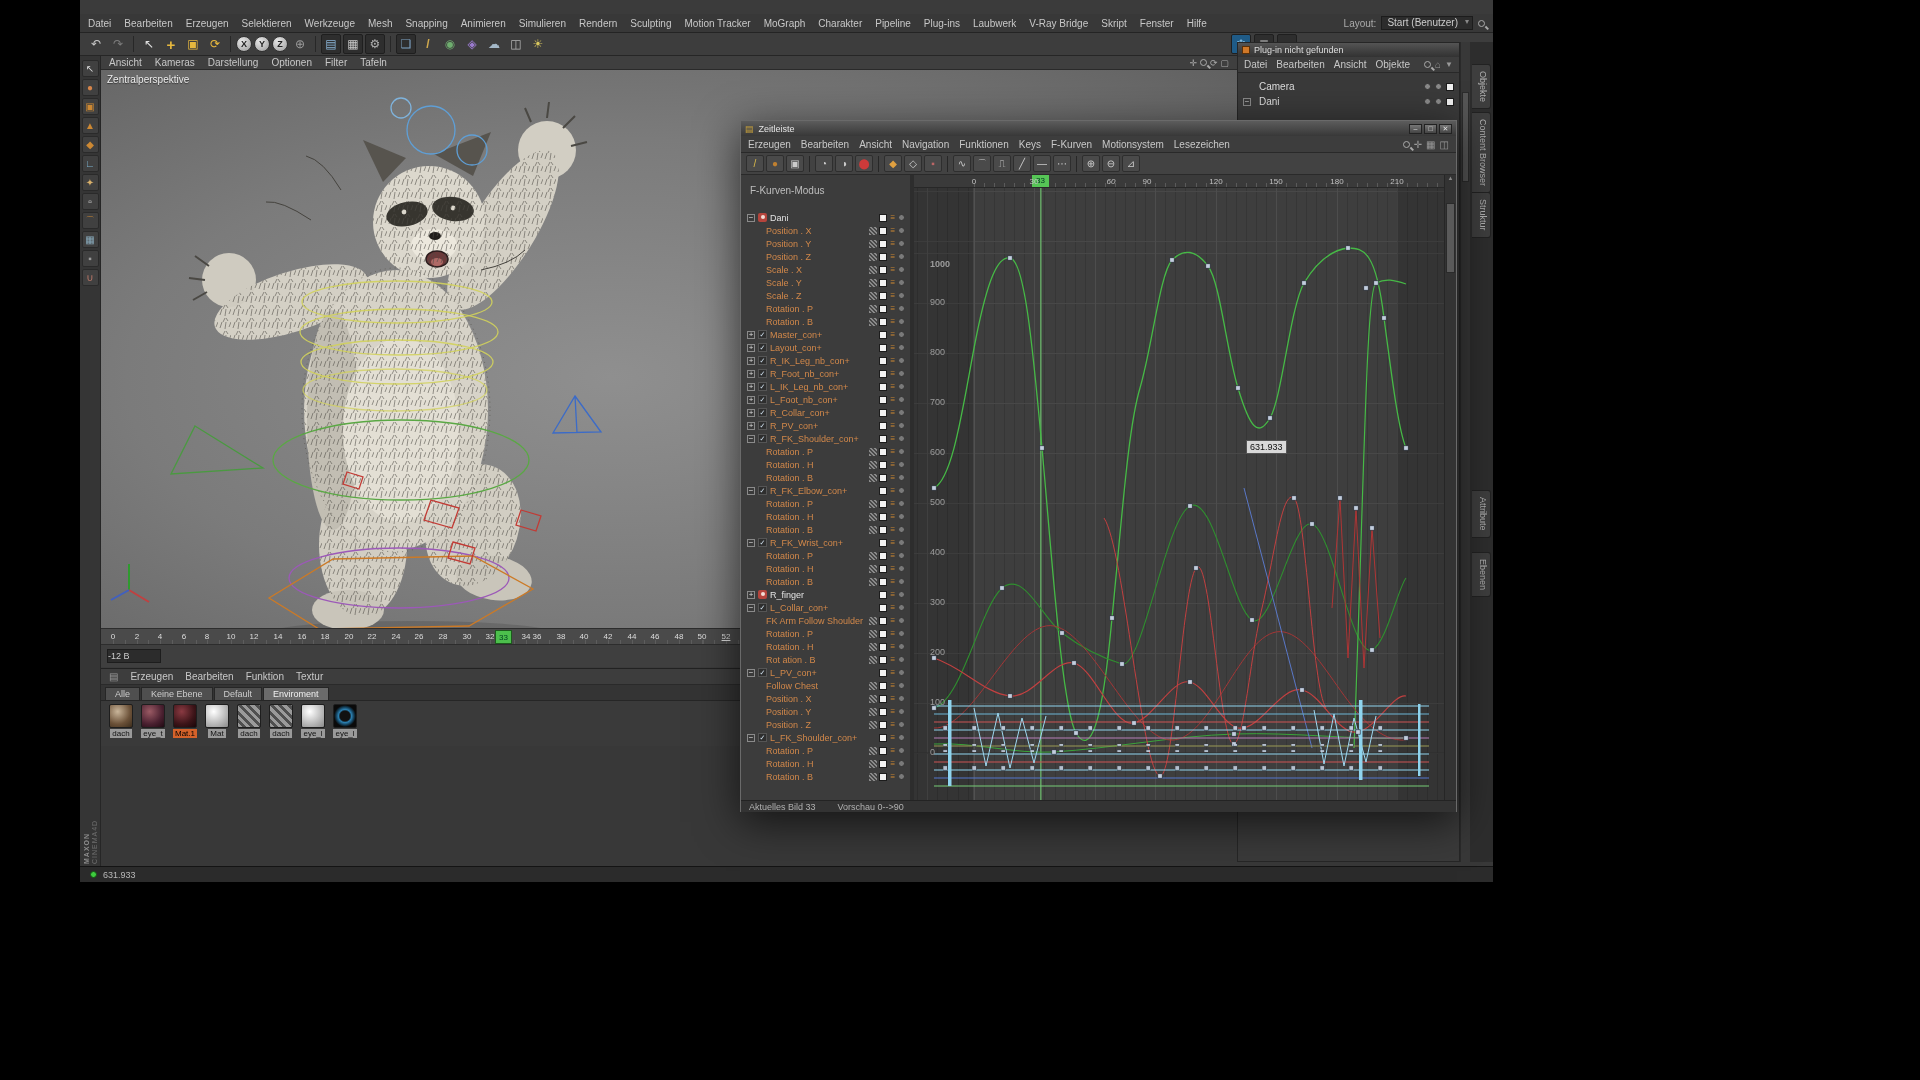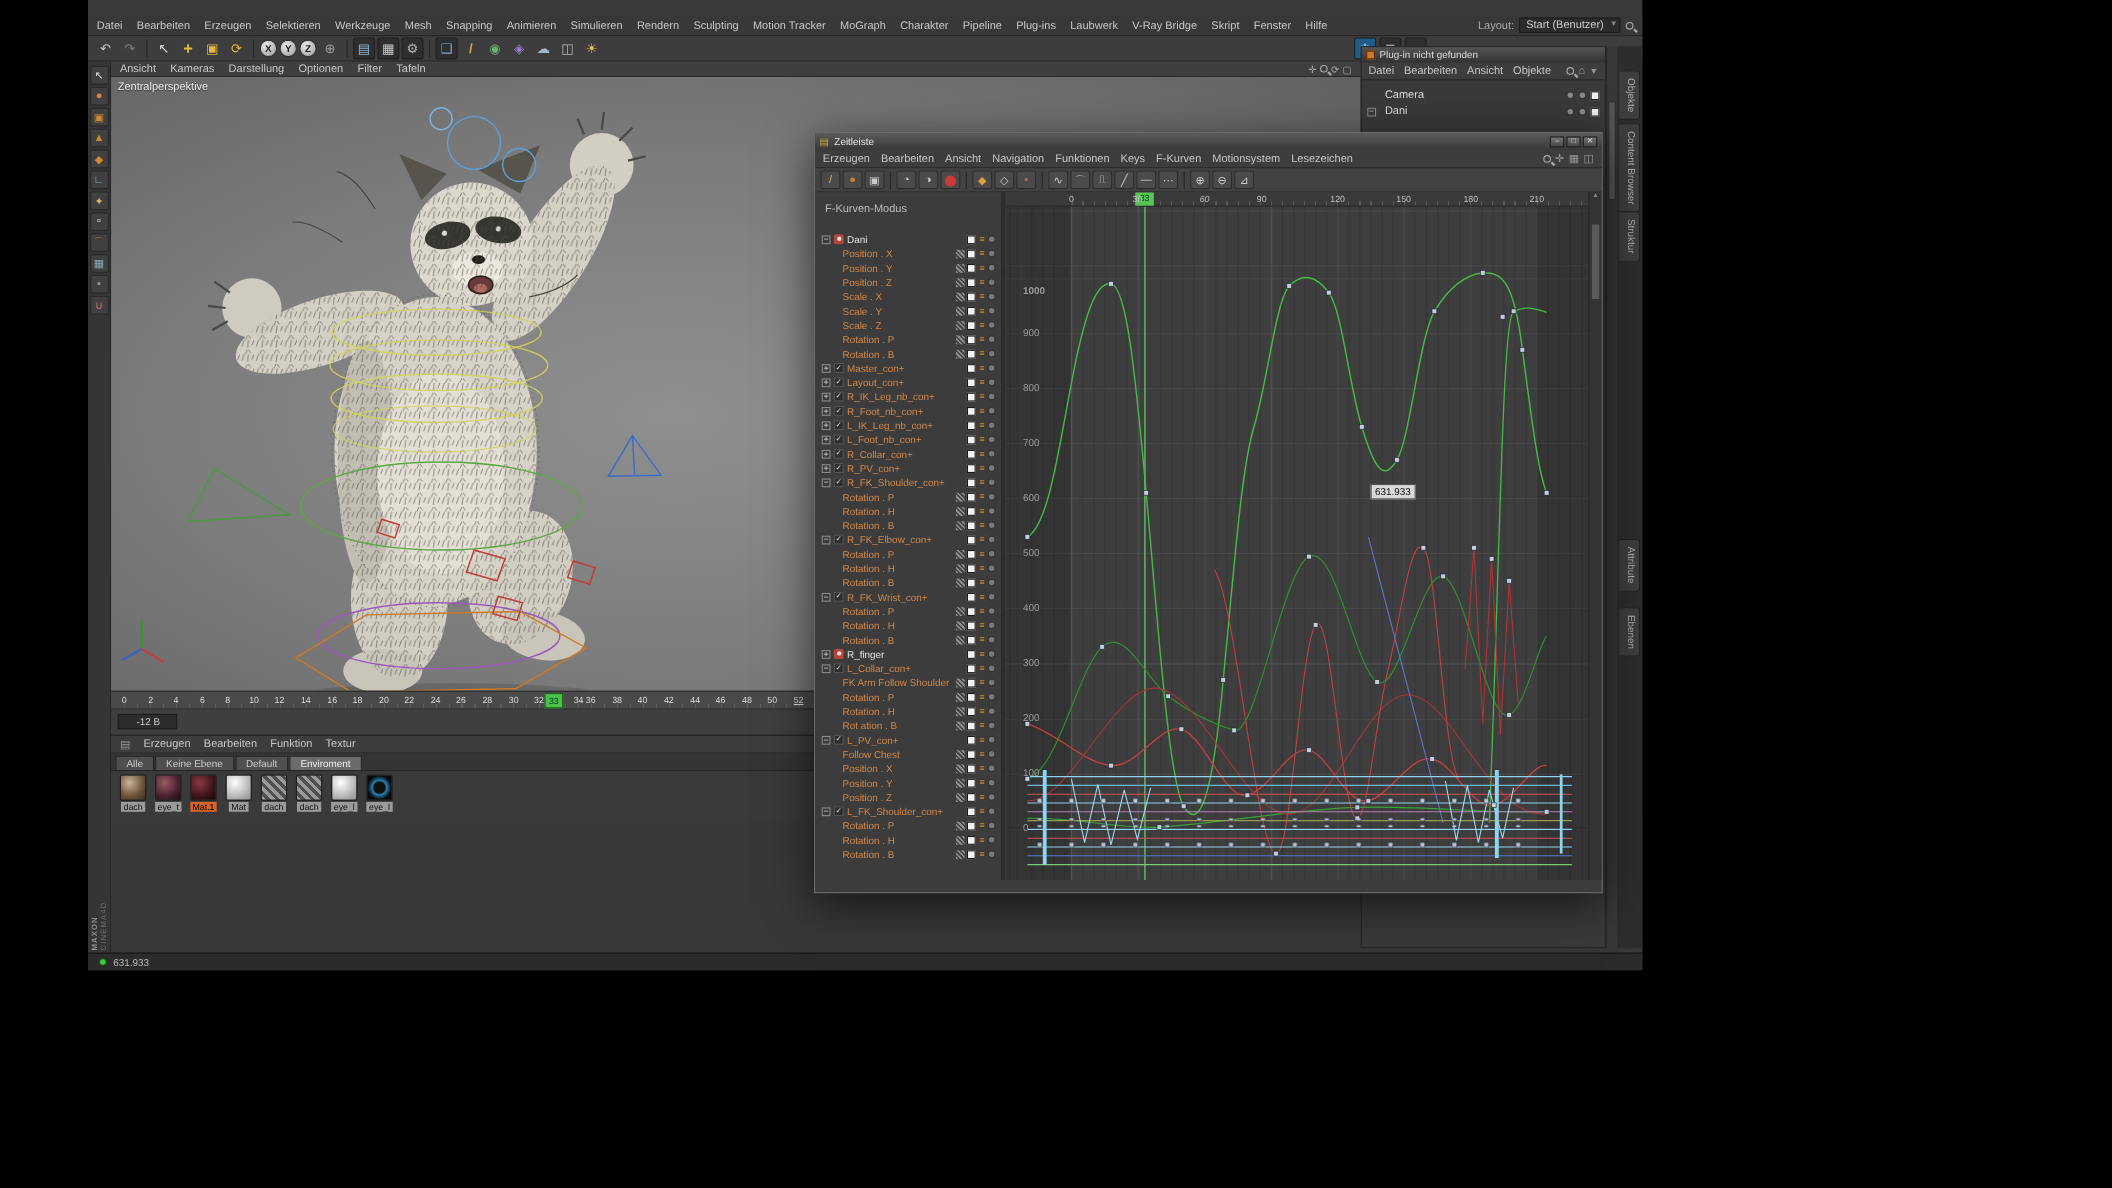--- a/index.html
+++ b/index.html
@@ -40,21 +40,21 @@
 .vp-menubar{height:14px;background:#3f3f3f;border-bottom:1px solid #2a2a2a;display:flex;align-items:center;gap:13px;padding:0 8px;font-size:10px;color:#c6c6c6}
 .vp-mb-right{margin-left:auto;display:flex;gap:3px}
 .vp-mi{font-size:9px;color:#aaa}
 .vp-canvas{position:relative;height:558px;background:radial-gradient(ellipse at 45% 55%,#8f8f8f 0%,#7b7b7b 55%,#626262 100%);overflow:hidden}
 .vp-label{position:absolute;left:6px;top:4px;font-size:10px;color:#ececec;text-shadow:0 1px 1px #333;z-index:2}
 .vp-svg{position:absolute;left:0;top:0}
 .vp-ruler{position:relative;height:17px;background:#4a4a4a;border-top:1px solid #2d2d2d;border-bottom:1px solid #2d2d2d;font-size:8px;color:#ddd;background-image:repeating-linear-gradient(90deg,#5d5d5d 0 1px,transparent 1px 11.79px);background-size:100% 4px;background-position:12px 100%;background-repeat:no-repeat}
 .vr-num{position:absolute;top:3px;transform:translateX(-50%)}
 .vr-marker{position:absolute;left:394px;top:1px;width:17px;height:14px;background:#4cbf4c;color:#042;font-size:8px;text-align:center;line-height:14px;border:1px solid #1d5a1d}
 .vp-range{height:22px;background:#3f3f3f;display:flex;align-items:center;gap:6px;padding:0 6px}
-.range-start{width:54px;height:14px;background:#2c2c2c;border:1px solid #1d1d1d;color:#ccc;font-size:9px;line-height:13px;padding-left:16px}
+.range-start{width:54px;height:14px;background:#2c2c2c;border:1px solid #1d1d1d;color:#ccc;font-size:9px;line-height:13px;padding-left:0}
 .range-track{flex:1;height:13px;background:#5a5a5a;border:1px solid #303030;position:relative}
 .range-handle{position:absolute;left:5px;top:1px;bottom:1px;width:300px;background:linear-gradient(#8d8d8d,#6e6e6e);border:1px solid #2a2a2a;display:flex;justify-content:space-between;align-items:center;font-size:8px;color:#1a1a1a;padding:0 4px}
 
 
 .matman{position:absolute;left:21px;top:668px;width:1136px;height:78px;background:#3a3a3a;border-top:1px solid #222}
 .mm-menu{height:16px;display:flex;align-items:center;gap:12px;padding:0 8px;font-size:10px;color:#c6c6c6;background:#3d3d3d;border-bottom:1px solid #2a2a2a}
 .mm-tabs{height:16px;display:flex;align-items:flex-end;gap:1px;padding:0 4px;background:#343434;border-bottom:1px solid #262626}
 .mtab{background:#4f4f4f;border:1px solid #262626;border-bottom:none;color:#ccc;font-size:9px;padding:1px 9px}
 .mtab.active{background:#6b6b6b;color:#f0f0f0}
 .mm-items{display:flex;gap:4px;padding:3px 6px}
@@ -999,21 +999,21 @@
             </div>
           </div>
       </div>
       <div class="tl-split"></div>
       <div class="tl-curvecol">
         <div class="cruler">
 
           <span class="cr-marker">33</span>
         <span class="cr-num" style="left: 60px;">0</span>
             <span class="cr-num" style="left: 120px;">30</span>
-            <span class="cr-num" style="left: 181px; font-style: italic;">60</span>
+            <span class="cr-num" style="left: 197px; font-style: italic;">60</span>
             <span class="cr-num" style="left: 233px;">90</span>
             <span class="cr-num" style="left: 302px;">120</span>
             <span class="cr-num" style="left: 362px;">150</span>
             <span class="cr-num" style="left: 423px;">180</span>
             <span class="cr-num" style="left: 483px;">210</span>
           </div>
         <div class="curves">
           <div>
 
           <span class="ylab" style="top: 71px; font-weight: bold;">1000</span>
@@ -1115,15 +1115,19 @@
             </g>
             <rect x="22" y="536" width="468" height="8" fill="url(#krow)" opacity="0.95"></rect>
             <rect x="22" y="556" width="468" height="8" fill="url(#krow)" opacity="0.9"></rect>
             <rect x="22" y="576" width="468" height="8" fill="url(#krow)" opacity="0.9"></rect>
           </svg>
           <span class="cv-tip">631.933</span>
         </div>
       </div>
       <div class="tl-vscroll">▲<span class="thumb"></span></div>
     </div>
+    <div class="tl-status">
+      <span>Aktuelles Bild 33</span>
+      <span>Vorschau 0--&gt;90</span>
+    </div>
   </div>
 
 </div>
 
 </body></html>

